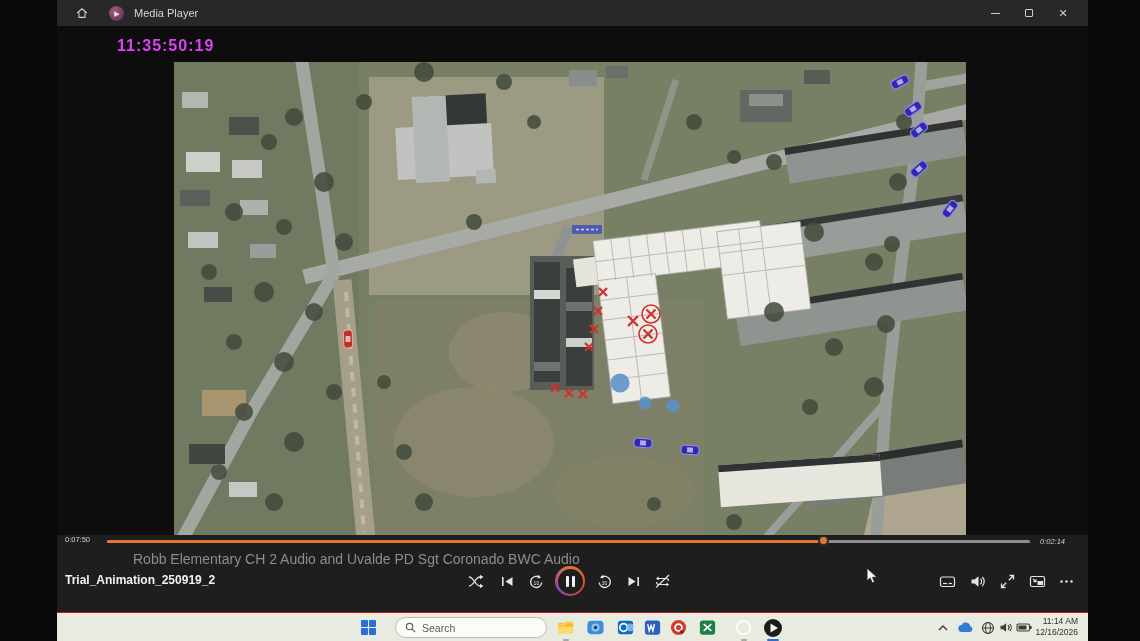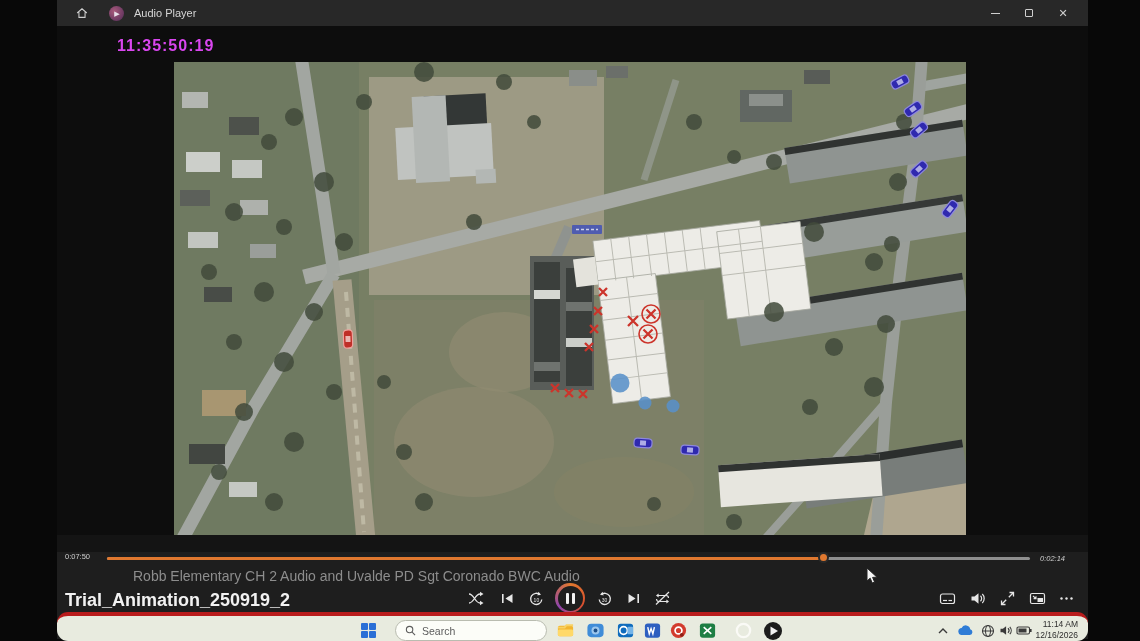--- a/index.html
+++ b/index.html
@@ -19,42 +19,42 @@
   .tb-btns { position:absolute; right:8px; top:0; height:26px; display:flex; }
   .tb-btn { width:34px; height:26px; display:flex; align-items:center; justify-content:center; color:#cfcfcf; font-size:11px; }
   .glyph-min { width:9px; height:1px; background:#cfcfcf; display:block; }
   .glyph-max { width:8px; height:8px; border:1px solid #cfcfcf; border-radius:1px; display:block; }
 
   .video-area { position:absolute; left:0; top:26px; width:1031px; height:509px; background:#0d0d0d; }
   .timestamp { position:absolute; left:60px; top:11px; color:#d946ef; font-size:16px; font-weight:bold; letter-spacing:1px; }
   .map-wrap { position:absolute; left:117px; top:36px; width:792px; height:473px; background:#76805f; overflow:hidden; }
   .map-wrap svg { filter:saturate(.85) contrast(.96) blur(.3px); }
 
-  .control-panel { position:absolute; left:0; top:552px; width:1031px; height:87px; background:#1e1e1e; }
+  .control-panel { position:absolute; left:0; top:535px; width:1031px; height:87px; background:#1e1e1e; }
   .time-elapsed { position:absolute; left:8px; top:0px; color:#cfcfcf; font-size:7.5px; }
   .time-remaining { position:absolute; left:983px; top:2px; color:#cfcfcf; font-size:7.5px;font-style:italic; }
   .seek-track { position:absolute; left:50px; top:5px; width:923px; height:3px; background:#8f8f8f; border-radius:2px; }
   .seek-fill { position:absolute; left:0; top:0; height:3px; width:77.6%; background:#e0782f; border-radius:2px; }
   .seek-thumb { position:absolute; left:761px; top:0px; width:11px; height:11px; border-radius:50%;
     background:#e0782f; border:2px solid #2a2a2a; }
   .caption { position:absolute; left:76px; top:16px; color:#8d8d8d; font-size:14px; }
-  .track-title { position:absolute; left:8px; top:38px; color:#f2f2f2; font-size:18px; font-weight:bold; }
+  .track-title { position:absolute; left:8px; top:38px; color:#f2f2f2; font-size:12px; font-weight:bold; }
 
   .ctl { position:absolute; top:37px; width:18px; height:18px; display:flex; align-items:center; justify-content:center; }
   .ctl svg { width:17px; height:17px; }
   .pause-ring { position:absolute; left:498px; top:31px; width:30px; height:30px; border-radius:50%;
     background:conic-gradient(#e0782f 0deg, #d94f2e 120deg, #8e44ad 230deg, #e0782f 360deg);
     display:flex; align-items:center; justify-content:center; }
   .pause-inner { width:25px; height:25px; border-radius:50%; background:#1e1e1e;
     display:flex; align-items:center; justify-content:center; gap:3px; }
   .pause-inner i { display:block; width:3px; height:11px; background:#f2f2f2; border-radius:1px; }
 
   
   .taskbar { position:absolute; left:57px; top:612px; width:1031px; height:29px; background:#e8ebdf;
-    border-top:4px solid #b91c1c; display:block;border-radius:11px; }
+    border-top:1px solid #b91c1c; display:block; }
   .tk-icon { position:absolute; top:4px; width:21px; height:21px; display:flex; align-items:center; justify-content:center; border-radius:4px; }
   .start-grid { display:grid; grid-template-columns:7px 7px; grid-template-rows:7px 7px; gap:1px; }
   .start-grid i { background:#2a6fd6; border-radius:1px; }
   .searchbox { position:absolute; left:338px; top:4px; width:152px; height:21px; background:#fcfdf8;
     border:1px solid #b9bcb0; border-radius:11px; display:flex; align-items:center; padding-left:9px; gap:6px; }
   .searchbox span { color:#5c5c5c; font-size:10.5px; }
   .underline-dash { position:absolute; top:26px; width:6px; height:2px; border-radius:1px; background:#a6a99e; }
   .underline-active { position:absolute; top:26px; width:12px; height:2px; border-radius:1px; background:#2a6fd6; }
   .tray-clock { position:absolute; right:10px; top:3px; text-align:right; color:#2e2e2e; font-size:8.5px; line-height:1.3; }
 
@@ -69,21 +69,21 @@
 
     <div class="titlebar">
       <div class="tb-home">
         <svg width="14" height="14" viewBox="0 0 16 16">
           <path d="M2.5,8 L8,3.2 L13.5,8 M4.5,7 V13 h7 V7" fill="none" stroke="#cfcfcf" stroke-width="1.2"></path>
         </svg>
       </div>
       <div class="tb-logo">
           <span>▶</span>
         </div>
-      <div class="tb-title">Audio Player</div>
+      <div class="tb-title">Media Player</div>
       <div class="tb-btns">
         <div class="tb-btn">
             <span class="glyph-min"></span>
           </div>
         <div class="tb-btn">
             <span class="glyph-max"></span>
           </div>
         <div class="tb-btn">
             <span>✕</span>
           </div>

